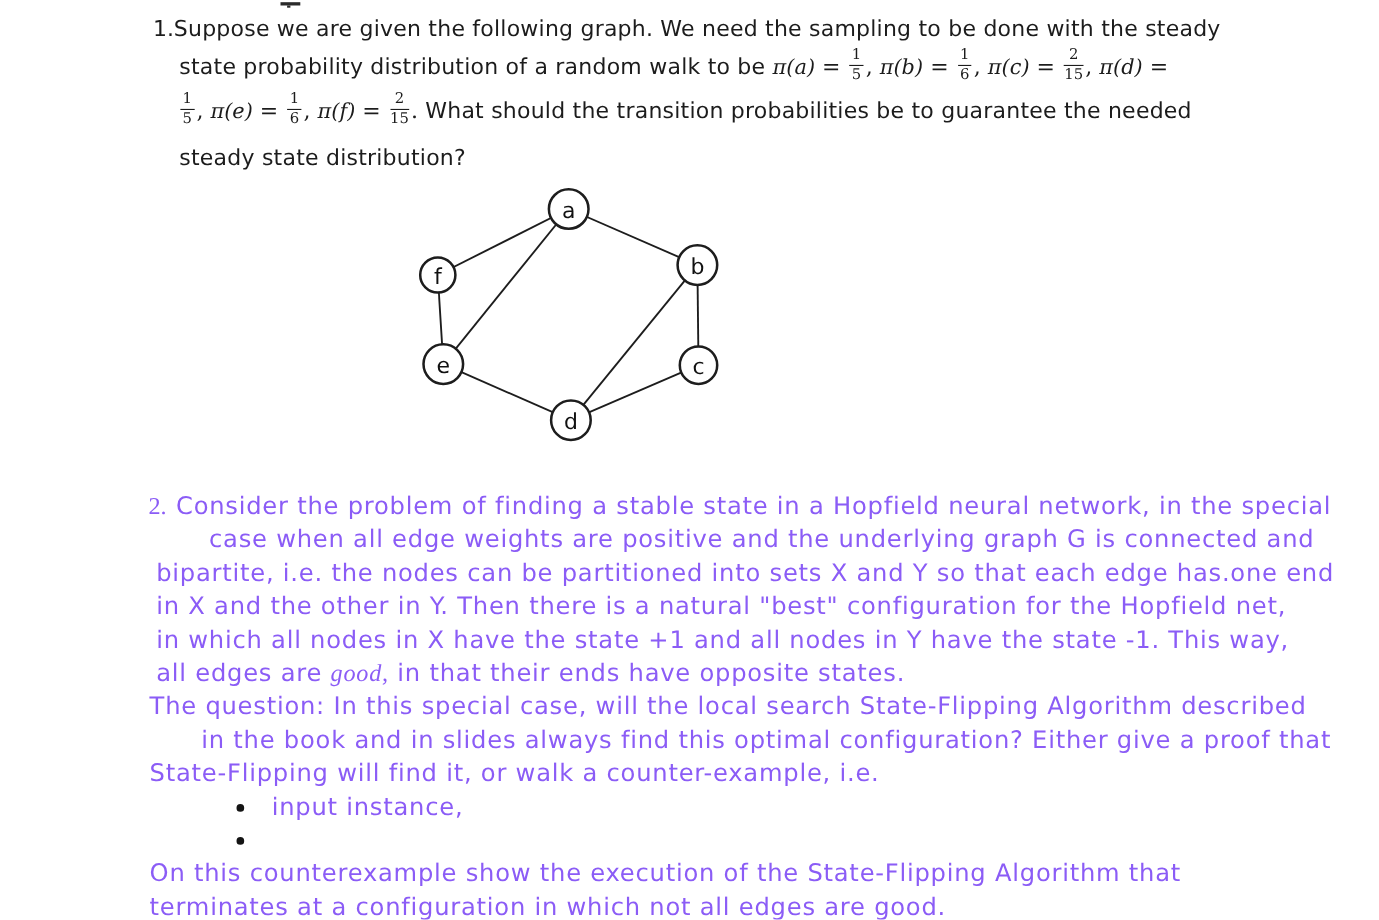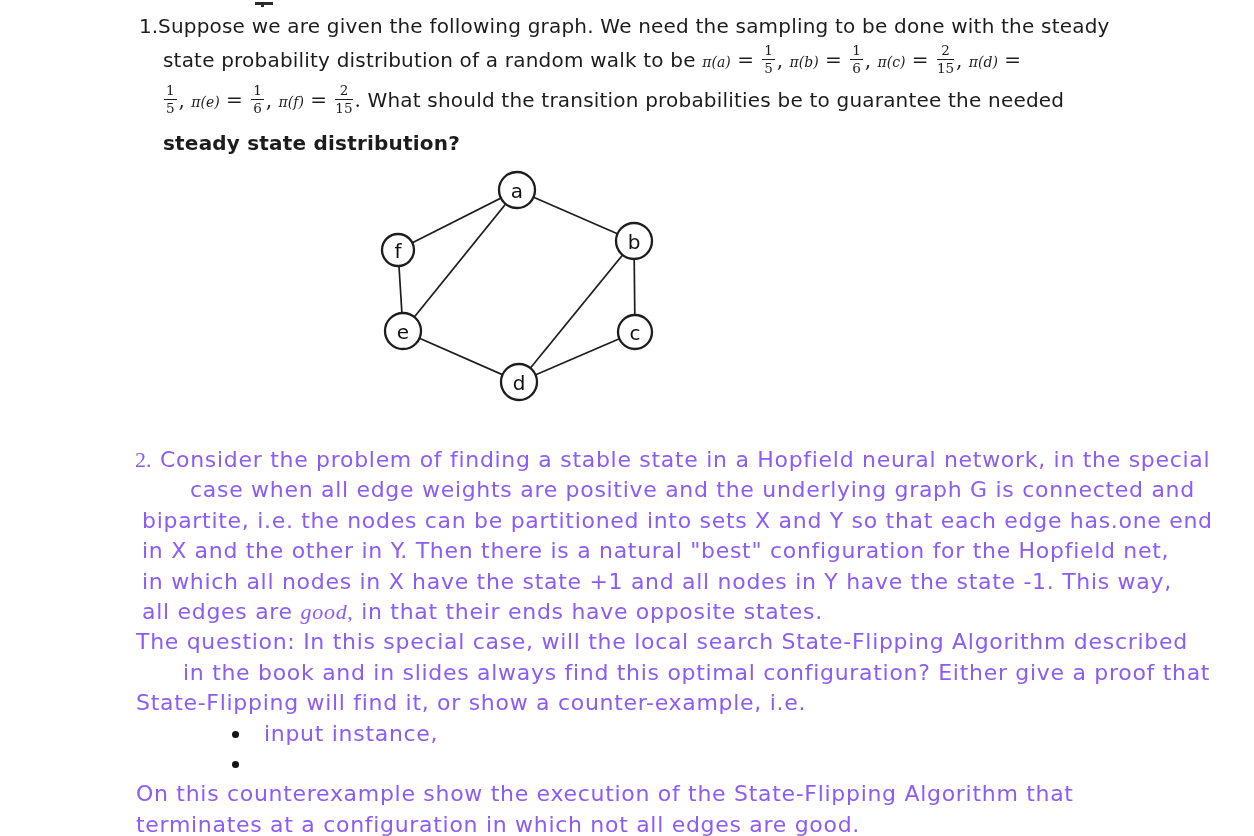--- a/index.html
+++ b/index.html
@@ -16,29 +16,29 @@
     white-space:pre;
     font-family:"DejaVu Sans", sans-serif;
     font-size:20px;
     letter-spacing:0.2px;
     color:#1c1c1c;
     line-height:40px;
   }
   .p1-l1 { top:6px;   left:139px;text-align:right; }
   .p1-l2 { top:40px;  left:163px; }
   .p1-l3 { top:80px;  left:162px; }
-  .p1-l4 { top:123px; left:163px;font-weight:bold; }
+  .p1-l4 { top:123px; left:163px; }
 
   .p1-number { display:inline-block; width:19px; letter-spacing:0; }
 
   .seg-text { font-family:"DejaVu Sans", sans-serif; }
   .seg-var  {
     font-family:"DejaVu Serif", serif;
     font-style:italic;
-    font-size:14px;
+    font-size:19px;
     letter-spacing:0;
   }
   .seg-math {
     font-family:"DejaVu Serif", serif;
     font-size:20px;
     letter-spacing:0;
   }
   .frac {
     display:inline-block;
     vertical-align:middle;
@@ -73,21 +73,21 @@
     font-family:"Liberation Serif", serif;
     font-size:22px;
     letter-spacing:0.7px;
     color:#8b5cf6;
     line-height:30px;
   }
   .p2-number { display:inline-block; width:25px; letter-spacing:0; }
   .indent-first  { left:135px; }
   .indent-body   { left:142px; }
   .indent-outer  { left:136px; }
-  .indent-bullet { left:232px; }
+  .indent-bullet { left:215px; }
   .seg-italic { font-style:italic; }
   .bullet-dot {
     display:inline-block;
     width:7px; height:7px;
     border-radius:50%;
     background:#141414;
     vertical-align:middle;
     margin:-3px 25px 0 0;
   }
 
@@ -132,18 +132,18 @@
 
 <div id="problem-2">
     <div class="p2-line indent-first" style="top: 445px;"><span class="p2-number">2.</span><span class="seg-text">Consider the problem of finding a stable state in a Hopfield neural network, in the special</span></div>
     <div class="p2-line indent-body" style="top: 475.4px; margin-left: 48px;"><span class="seg-text">case when all edge weights are positive and the underlying graph G is connected and</span></div>
     <div class="p2-line indent-body" style="top: 505.8px;"><span class="seg-text">bipartite, i.e. the nodes can be partitioned into sets X and Y so that each edge has.one end</span></div>
     <div class="p2-line indent-body" style="top: 536.2px;"><span class="seg-text">in X and the other in Y. Then there is a natural "best" configuration for the Hopfield net,</span></div>
     <div class="p2-line indent-body" style="top: 566.6px;"><span class="seg-text">in which all nodes in X have the state +1 and all nodes in Y have the state -1. This way,</span></div>
     <div class="p2-line indent-body" style="top: 597px;"><span class="seg-text">all edges are </span><span class="seg-italic">good,</span><span class="seg-text"> in that their ends have opposite states.</span></div>
     <div class="p2-line indent-outer" style="top: 627.4px;"><span class="seg-text">The question: In this special case, will the local search State-Flipping Algorithm described</span></div>
     <div class="p2-line indent-outer" style="top: 657.8px; margin-left: 47px;"><span class="seg-text">in the book and in slides always find this optimal configuration? Either give a proof that</span></div>
-    <div class="p2-line indent-outer" style="top: 688.2px;"><span class="seg-text">State-Flipping will find it, or show a counter-example, i.e.</span></div>
+    <div class="p2-line indent-outer" style="top: 688.2px;"><span class="seg-text">State-Flipping will find it, or walk a counter-example, i.e.</span></div>
     <div class="p2-line indent-bullet" style="top: 718.6px;"><span class="bullet-dot"></span><span class="seg-text">input instance,</span></div>
     <div class="p2-line indent-bullet" style="top: 749px;"><span class="bullet-dot"></span></div>
     <div class="p2-line indent-outer" style="top: 779.4px;"><span class="seg-text">On this counterexample show the execution of the State-Flipping Algorithm that</span></div>
     <div class="p2-line indent-outer" style="top: 809.8px;"><span class="seg-text">terminates at a configuration in which not all edges are good.</span></div>
   </div>
 
 </body></html>

